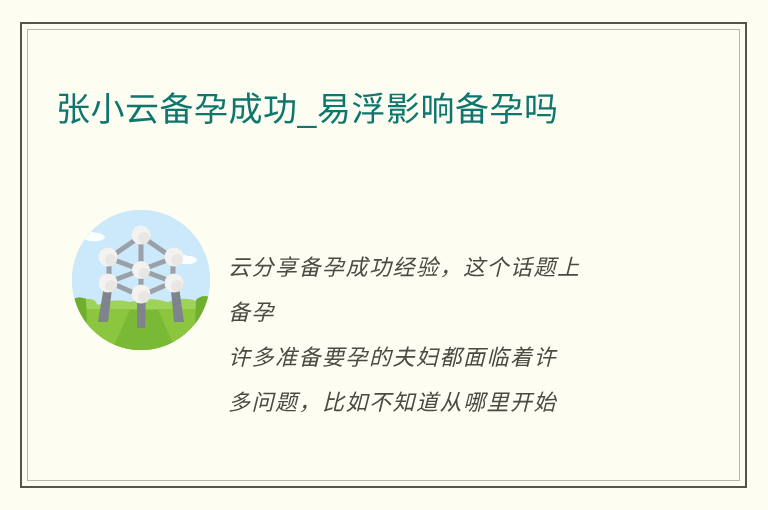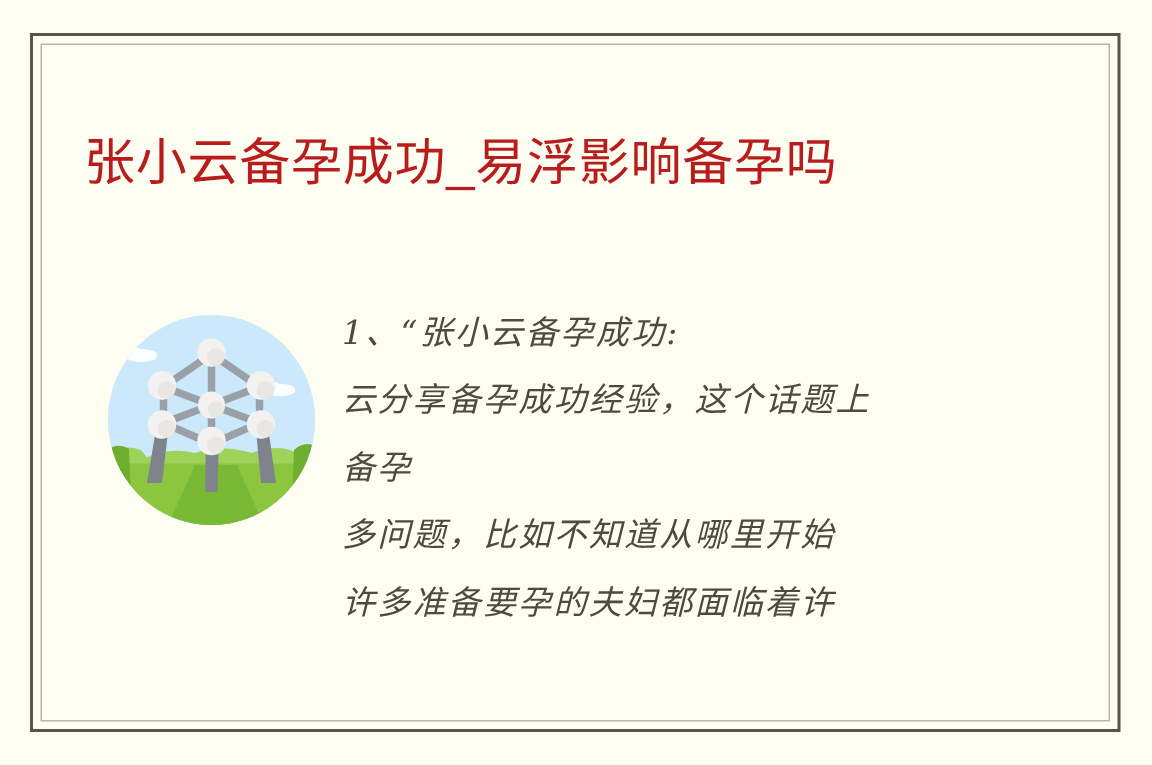--- a/index.html
+++ b/index.html
@@ -45,21 +45,21 @@
 
   
   .page-title {
     position: absolute;
     left: 56px;
     top: 64px;
     width: 640px;
     font-size: 34px;
     line-height: 44px;
     letter-spacing: 0.5px;
-    color: #b91c1c;
+    color: #0f766e;
     font-family: "Liberation Sans", "DejaVu Sans", sans-serif;
     font-weight: 400;
     white-space: nowrap;
   }
 
   
   .content {
     position: absolute;
     left: 56px;
     top: 200px;
@@ -193,34 +193,33 @@
             <circle cx="72" cy="63" r="5.5"></circle>
             <circle cx="72" cy="87" r="6"></circle>
           </g>
         </svg>
       </div>
     </div>
 
     <div class="body-text">
 
       <div class="tline">
-        <span class="under">1、“张小云备孕成功:</span>
       </div>
 
       <div class="tline">
         <span class="under">云分享备孕成功经验，这个话题上</span>
       </div>
 
       <div class="tline">
         <span class="overlay ov-b">备孕</span>
       </div>
 
       <div class="tline">
+        <span class="under">许多准备要孕的夫妇都面临着许</span>
+      </div>
+
+      <div class="tline">
         <span class="under">多问题，比如不知道从哪里开始</span>
-      </div>
-
-      <div class="tline">
-        <span class="under">许多准备要孕的夫妇都面临着许</span>
       </div>
 
     </div>
   </div>
 </div>
 
 </body></html>

